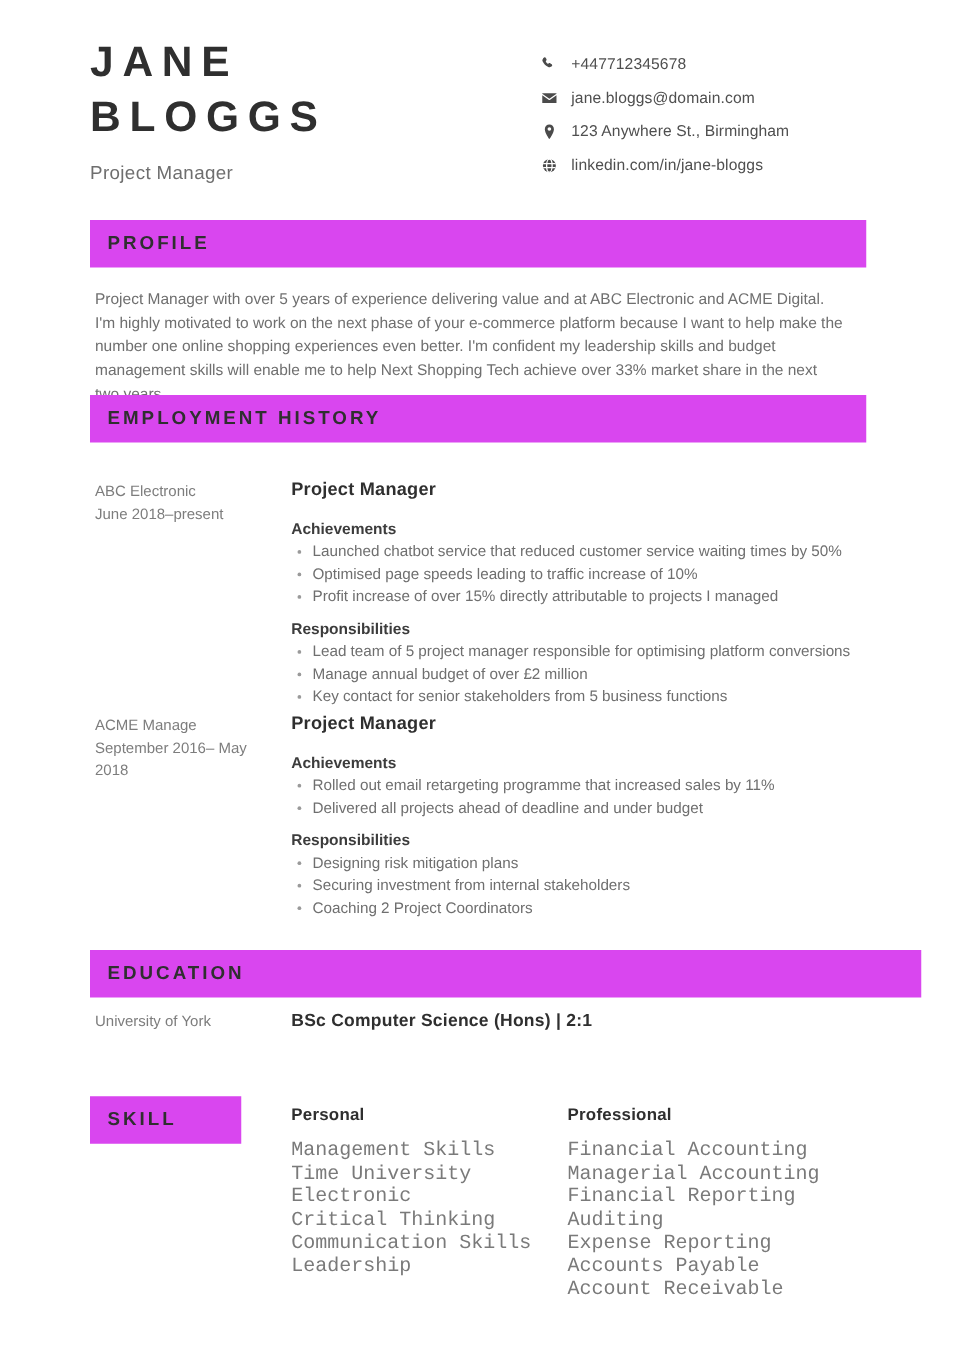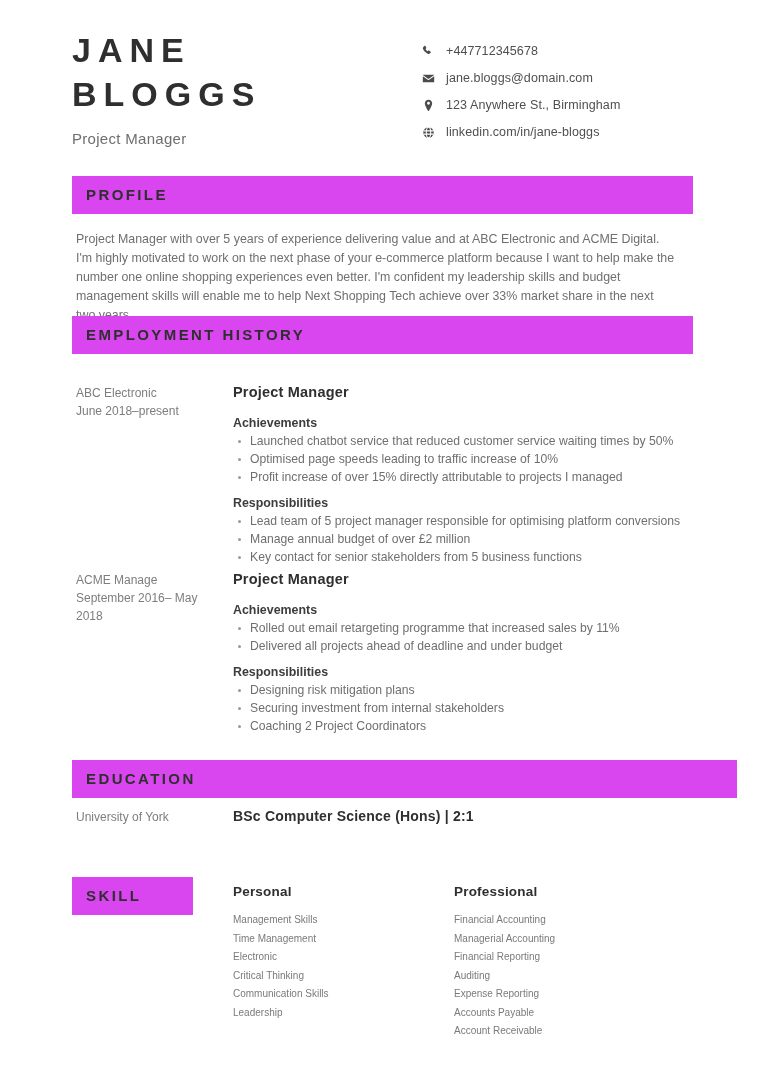--- a/index.html
+++ b/index.html
@@ -46,21 +46,21 @@
   }
   .job-title {
     margin-top: 14px;
     font-size: 15px;
     color: #6e6e6e;
     letter-spacing: 0.3px;
   }
 
   .contact-block {
     position: absolute;
-    right: 15px;
+    right: 4px;
     top: 10px;
     width: 260px;
   }
   .contact-row {
     display: flex;
     align-items: center;
     justify-content: flex-start;
     height: 26px;
     margin-bottom: 1px;
   }
@@ -205,23 +205,24 @@
     width: 210px;
   }
   .skill-col-head {
     font-size: 13.5px;
     font-weight: bold;
     color: #2f2f2f;
     margin-bottom: 12px;
     letter-spacing: 0.2px;
   }
   .skill-item {
-    font-size: 10px;
+    font-size: 16px;
     line-height: 18.5px;
     color: #7a7a7a;
+    font-family: Liberation Mono, monospace;
   }
 </style>
 </head>
 <body>
 
 <div class="page">
 
   <div class="header">
 
     <div class="name-block">
@@ -338,21 +339,21 @@
     <div class="edu-degree">BSc Computer Science (Hons) | 2:1</div>
   </div>
 
   <div class="band narrow" style="top:877px;">
     <div class="band-label">SKILL</div>
   </div>
 
   <div class="skill-col" style="left:233px; top:884px;">
     <div class="skill-col-head">Personal</div>
     <div class="skill-item">Management Skills</div>
-    <div class="skill-item">Time Management</div>
+    <div class="skill-item">Time University</div>
     <div class="skill-item">Electronic</div>
     <div class="skill-item">Critical Thinking</div>
     <div class="skill-item">Communication Skills</div>
     <div class="skill-item">Leadership</div>
   </div>
 
   <div class="skill-col" style="left:454px; top:884px;">
     <div class="skill-col-head">Professional</div>
     <div class="skill-item">Financial Accounting</div>
     <div class="skill-item">Managerial Accounting</div>

